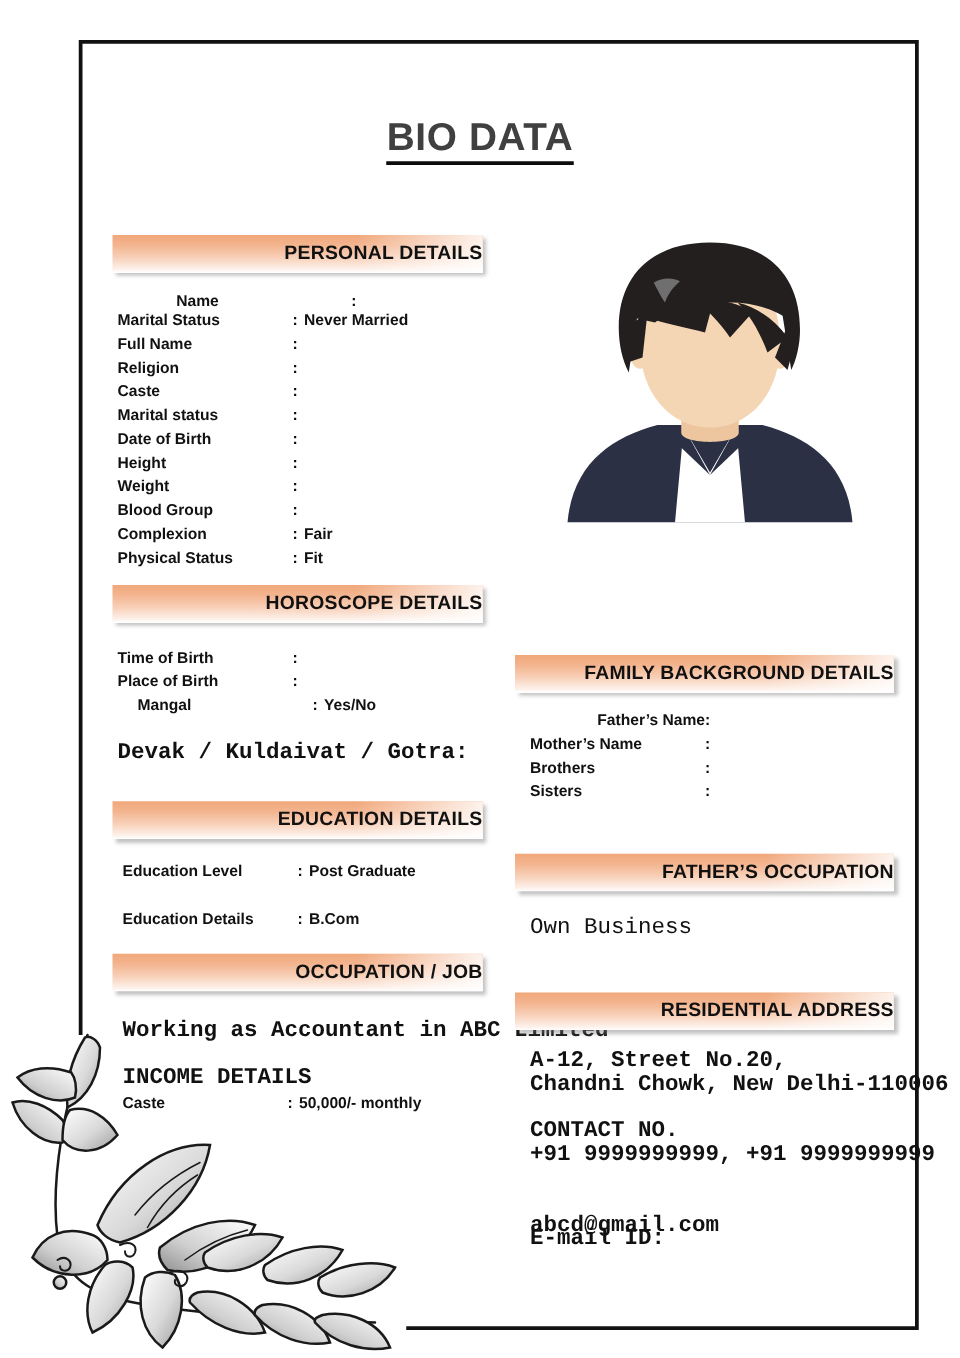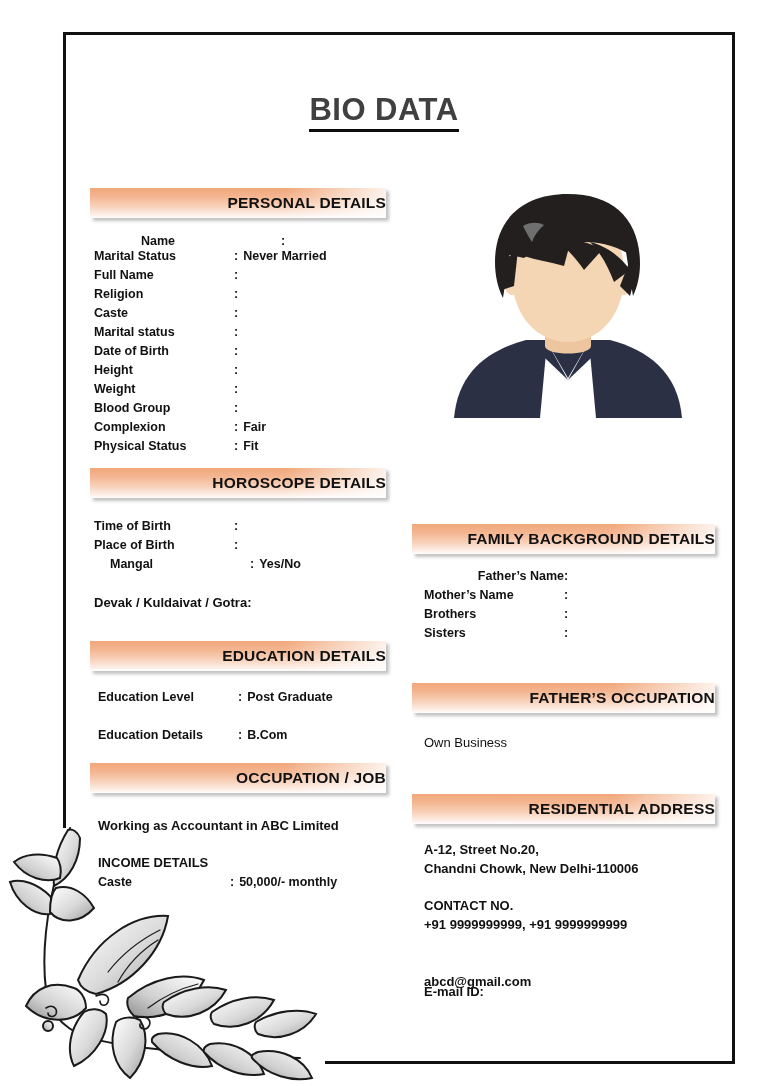--- a/index.html
+++ b/index.html
@@ -102,24 +102,25 @@
     font-weight: bold;
     line-height: 19px;
     white-space: nowrap;
   }
   .f-label { display: inline-block; }
   .f-colon { display: inline-block; }
   .f-value { display: inline-block; padding-left: 5px; }
 
   .freetext {
     position: absolute;
-    font-size: 13px;
+    font-size: 18px;
     font-weight: bold;
     line-height: 19px;
     white-space: nowrap;
+    font-family: Liberation Mono, monospace;
   }
   .freetext.normal { font-weight: normal; }
 
   
   #avatar {
     position: absolute;
     left: 444px;
     top: 190px;
     width: 248px;
     height: 228px;

